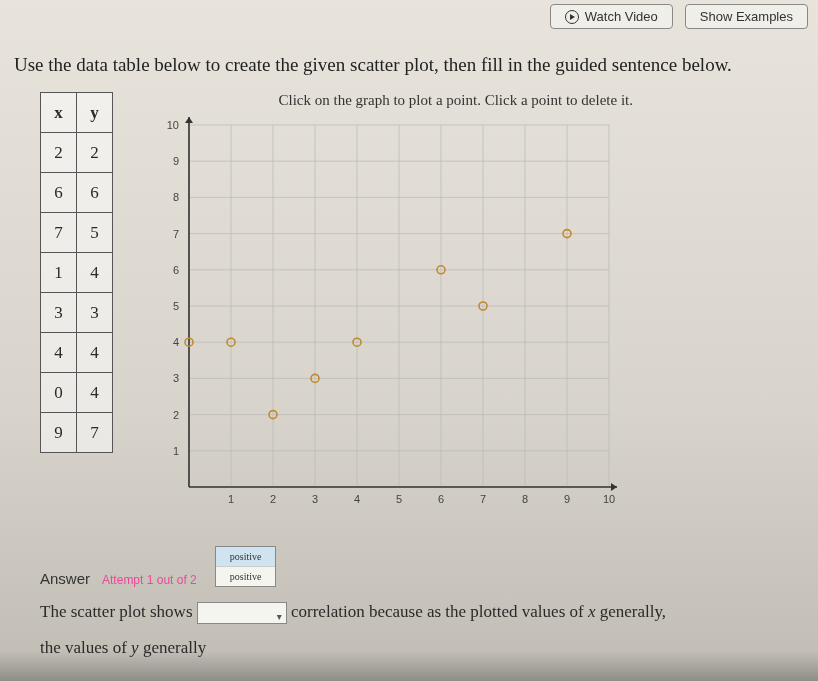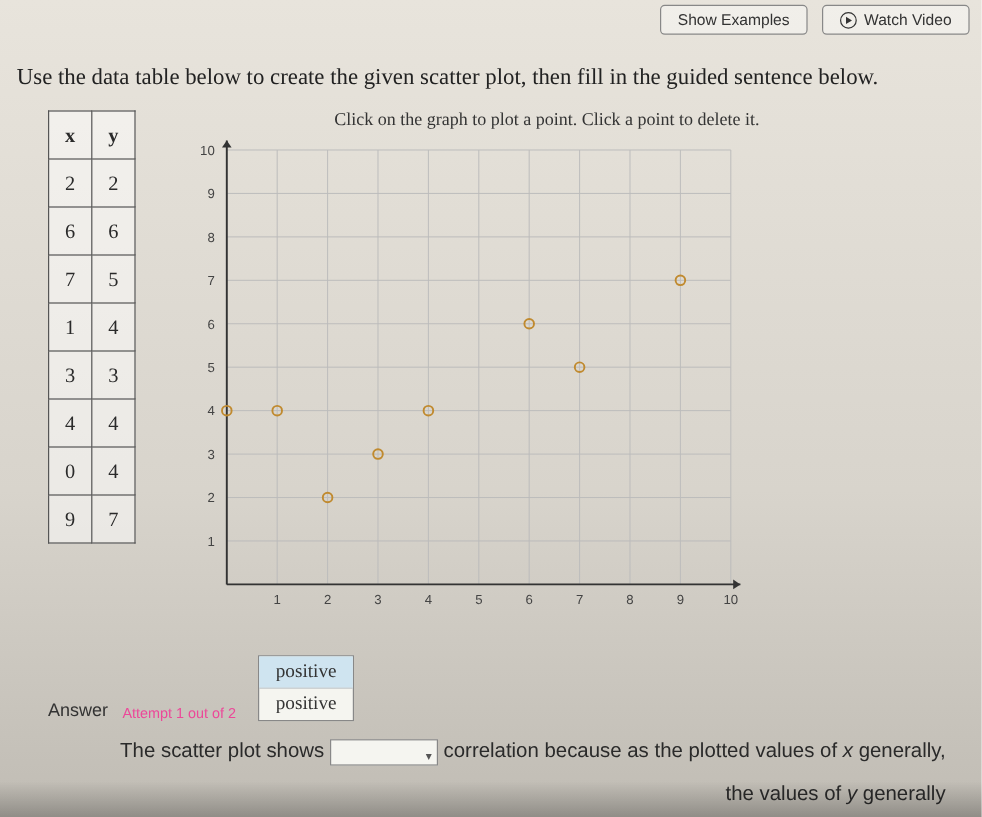--- a/index.html
+++ b/index.html
@@ -93,36 +93,35 @@
       align-items: flex-end;
       gap: 12px;
       margin-bottom: 8px;
     }
     .answer-label { font-weight: normal; font-family: Arial, sans-serif; }
     .attempt { color: #ec4899; font-size: 12px; font-family: Arial, sans-serif; }
     .options-popup {
       border: 1px solid #888;
       background: #f5f5f0;
       display: inline-block;
-      font-size: 16px;
+      font-size: 10px;
       margin-left: 6px;
     }
     .options-popup .opt {
       padding: 4px 14px;
       border-bottom: 1px solid #ccc;
       cursor: pointer;
     }
     .options-popup .opt.selected { background: #cfe4f0; }
     .options-popup .opt:last-child { border-bottom: none; }
     .sentence-line {
       font-size: 17px;
       line-height: 2;
-      font-family: Liberation Sans, sans-serif;
+      font-family: Liberation Serif, serif;
       margin-top: 2px;
-      text-align: right;
     }
     .dropdown-box {
       display: inline-block;
       border: 1px solid #888;
       width: 90px;
       height: 22px;
       vertical-align: middle;
       background: #f5f5f0;
       position: relative;
       cursor: pointer;
@@ -135,27 +134,27 @@
       position: absolute;
       bottom: 0; left: 0; right: 0; height: 30px;
       background: linear-gradient(180deg, rgba(0,0,0,0) 0%, rgba(0,0,0,0.25) 100%);
     }
   </style>
 </head>
 <body>
 
 <div class="top-buttons">
   <div class="btn-outline">
-    <span>Show Examples</span>
-  </div>
-  <div class="btn-outline">
     <span class="play-circle">
         <span class="play-tri"></span>
       </span>
     <span>Watch Video</span>
+  </div>
+  <div class="btn-outline">
+    <span>Show Examples</span>
   </div>
 </div>
 
 <div class="prompt-text">Use the data table below to create the given scatter plot, then fill in the guided sentence below.</div>
 
 <div class="content-area">
   <table class="data-table">
     <thead>
       <tr>
         <th>x</th>

